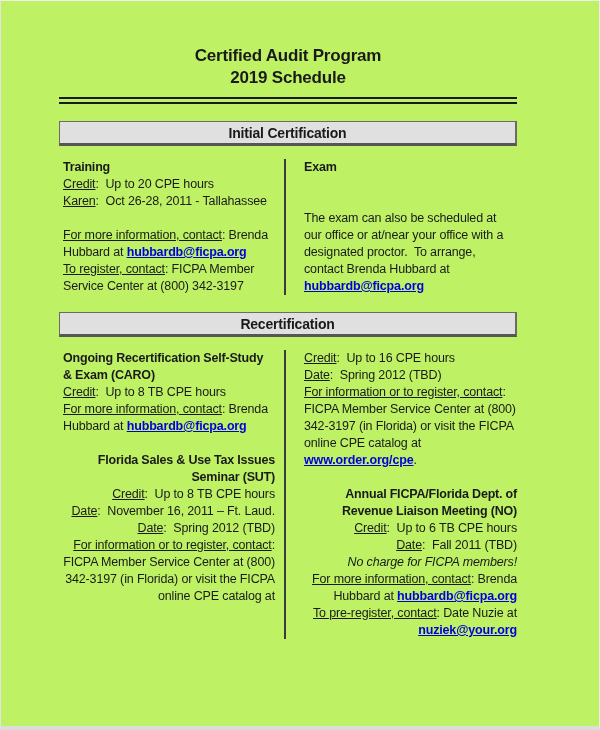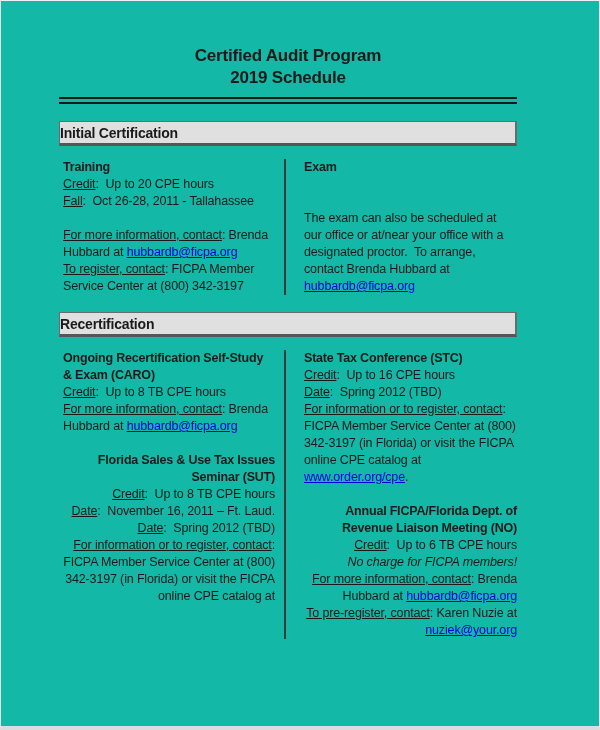--- a/index.html
+++ b/index.html
@@ -5,49 +5,49 @@
   html, body { margin:0; padding:0; }
   body {
     width:600px; height:730px; background:#ffffff; position:relative;
     font-family:"Liberation Sans", sans-serif; color:var(--text,#1a1a1a);
     overflow:hidden;
   }
   .page {
     position:absolute; inset:0; box-sizing:border-box;
     border-left:1px solid #e3e3e3; border-right:1px solid #ececec;
     border-top:1px solid #efefef; border-bottom:4px solid #dcdcdc;
-    background:#14b8a6;
+    background:#bef264;
   }
   .content { position:absolute; left:58px; top:0; width:458px; }
   .title-block { margin-top:44px; text-align:center; }
   .title-line { font-size:17px; font-weight:bold; line-height:22px; letter-spacing:-0.2px; }
   .double-rule {
     margin-top:8px; height:3px;
     border-top:2px solid var(--rule,#1a1a1a);
     border-bottom:2px solid var(--rule,#1a1a1a);
   }
   .banner {
     margin-top:17px; background:var(--banner-bg,#e0e0e0);
     border:1px solid #6b6b6b; border-bottom:3px solid #565656; border-right:2px solid #6b6b6b;
-    font-weight:bold; font-size:14px; padding:3px 0 2px 0;
+    text-align:center; font-weight:bold; font-size:14px; padding:3px 0 2px 0;
     letter-spacing:-0.2px;
   }
   .cols { display:flex; align-items:stretch; padding:13px 0 0 4px; }
   .col { font-size:12.5px; line-height:17px; letter-spacing:-0.15px; }
   .col-left { flex:0 0 212px; }
   .v-divider { flex:0 0 2px; background:var(--divider,#3c3c3c); margin-left:9px; }
   .col-right { flex:1 1 auto; padding-left:18px; }
   .block + .block { margin-top:17px;text-align:right; }
   .para { min-height:17px; }
   .para.blank { height:17px; }
   .seg-plain { }
   .seg-bold { font-weight:bold; letter-spacing:-0.2px; }
   .seg-label { text-decoration:underline;margin-top:24px; }
   .seg-italic { font-style:italic; }
-  a.seg-link { color:var(--link,#0000dd); text-decoration:underline; cursor:pointer; }
+  a.seg-link { color:var(--link,#0000dd); text-decoration:underline; cursor:pointer;font-weight:bold; }
 </style>
 </head>
 <body>
 
 <div class="page">
   <div class="content">
 
     <div class="title-block">
       <div class="title-line">Certified Audit Program</div>
       <div class="title-line">2019 Schedule</div>
@@ -55,21 +55,21 @@
 
     <div class="double-rule"></div>
 
     <div class="banner">Initial Certification</div>
 
     <div class="cols">
       <div class="col col-left">
           <div class="block">
             <div class="para"><span class="seg-bold">Training</span></div>
             <div class="para"><span class="seg-label">Credit</span><span class="seg-plain">:&nbsp; Up to 20 CPE hours</span></div>
-            <div class="para"><span class="seg-label">Fall</span><span class="seg-plain">:&nbsp; Oct 26-28, 2011 - Tallahassee</span></div>
+            <div class="para"><span class="seg-label">Karen</span><span class="seg-plain">:&nbsp; Oct 26-28, 2011 - Tallahassee</span></div>
             <div class="para blank">&nbsp;</div>
             <div class="para"><span class="seg-label">For more information, contact</span><span class="seg-plain">: Brenda Hubbard at </span><a class="seg-link">hubbardb@ficpa.org</a></div>
             <div class="para"><span class="seg-label">To register, contact</span><span class="seg-plain">: FICPA Member Service Center at (800) 342-3197</span></div>
           </div>
         </div>
       <div class="v-divider"></div>
       <div class="col col-right">
           <div class="block">
             <div class="para"><span class="seg-bold">Exam</span></div>
             <div class="para blank">&nbsp;</div>
@@ -92,29 +92,29 @@
             <div class="para"><span class="seg-bold">Florida Sales &amp; Use Tax Issues Seminar (SUT)</span></div>
             <div class="para"><span class="seg-label">Credit</span><span class="seg-plain">:&nbsp; Up to 8 TB CPE hours</span></div>
             <div class="para"><span class="seg-label">Date</span><span class="seg-plain">:&nbsp; November 16, 2011 – Ft. Laud.</span></div>
             <div class="para"><span class="seg-label">Date</span><span class="seg-plain">:&nbsp; Spring 2012 (TBD)</span></div>
             <div class="para"><span class="seg-label">For information or to register, contact</span><span class="seg-plain">: FICPA Member Service Center at (800) 342-3197 (in Florida) or visit the FICPA online CPE catalog at</span></div>
           </div>
         </div>
       <div class="v-divider"></div>
       <div class="col col-right">
           <div class="block">
-            <div class="para"><span class="seg-bold">State Tax Conference (STC)</span></div>
             <div class="para"><span class="seg-label">Credit</span><span class="seg-plain">:&nbsp; Up to 16 CPE hours</span></div>
             <div class="para"><span class="seg-label">Date</span><span class="seg-plain">:&nbsp; Spring 2012 (TBD)</span></div>
             <div class="para"><span class="seg-label">For information or to register, contact</span><span class="seg-plain">: FICPA Member Service Center at (800) 342-3197 (in Florida) or visit the FICPA online CPE catalog at </span><a class="seg-link">www.order.org/cpe</a><span class="seg-plain">.</span></div>
           </div>
           <div class="block">
             <div class="para"><span class="seg-bold">Annual FICPA/Florida Dept. of Revenue Liaison Meeting (NO)</span></div>
             <div class="para"><span class="seg-label">Credit</span><span class="seg-plain">:&nbsp; Up to 6 TB CPE hours</span></div>
+            <div class="para"><span class="seg-label">Date</span><span class="seg-plain">:&nbsp; Fall 2011 (TBD)</span></div>
             <div class="para"><span class="seg-italic">No charge for FICPA members!</span></div>
             <div class="para"><span class="seg-label">For more information, contact</span><span class="seg-plain">: Brenda Hubbard at </span><a class="seg-link">hubbardb@ficpa.org</a></div>
-            <div class="para"><span class="seg-label">To pre-register, contact</span><span class="seg-plain">: Karen Nuzie at </span><a class="seg-link">nuziek@your.org</a></div>
+            <div class="para"><span class="seg-label">To pre-register, contact</span><span class="seg-plain">: Date Nuzie at </span><a class="seg-link">nuziek@your.org</a></div>
           </div>
         </div>
     </div>
 
   </div>
 </div>
 
 </body></html>

